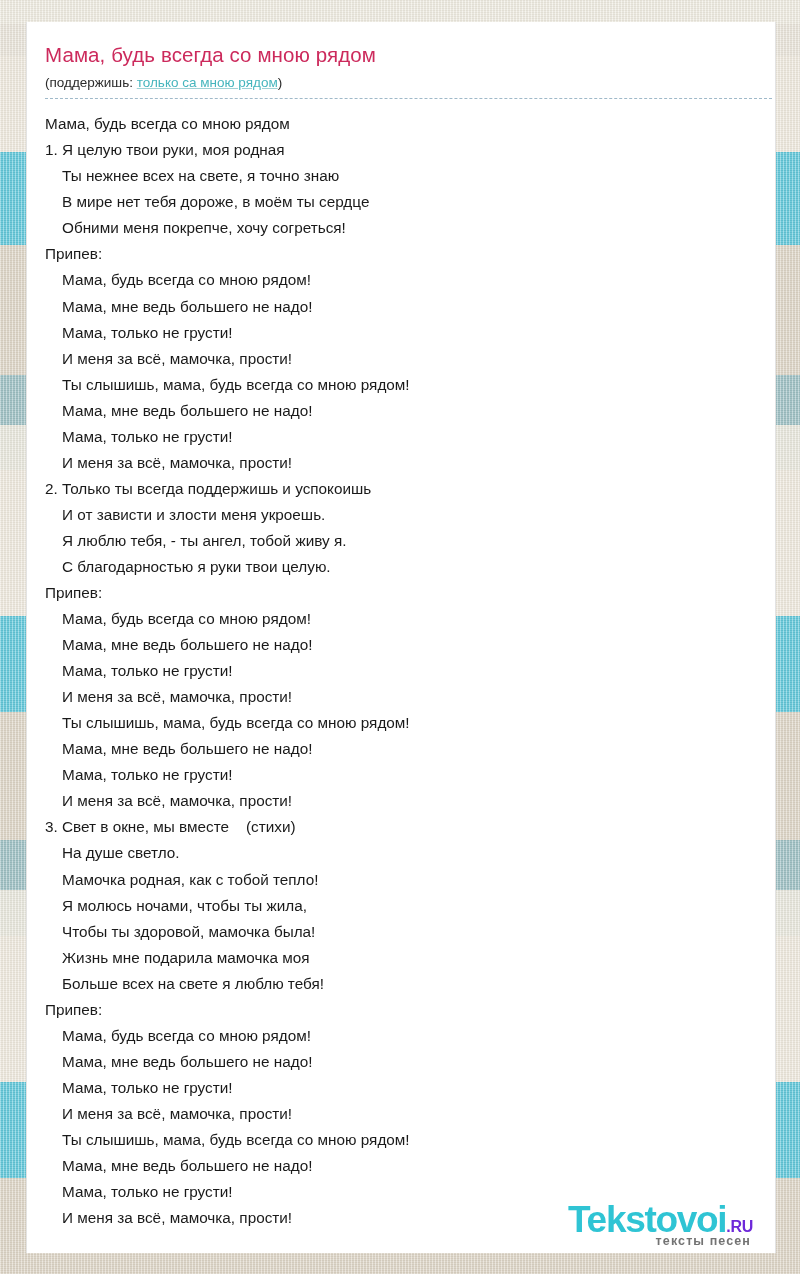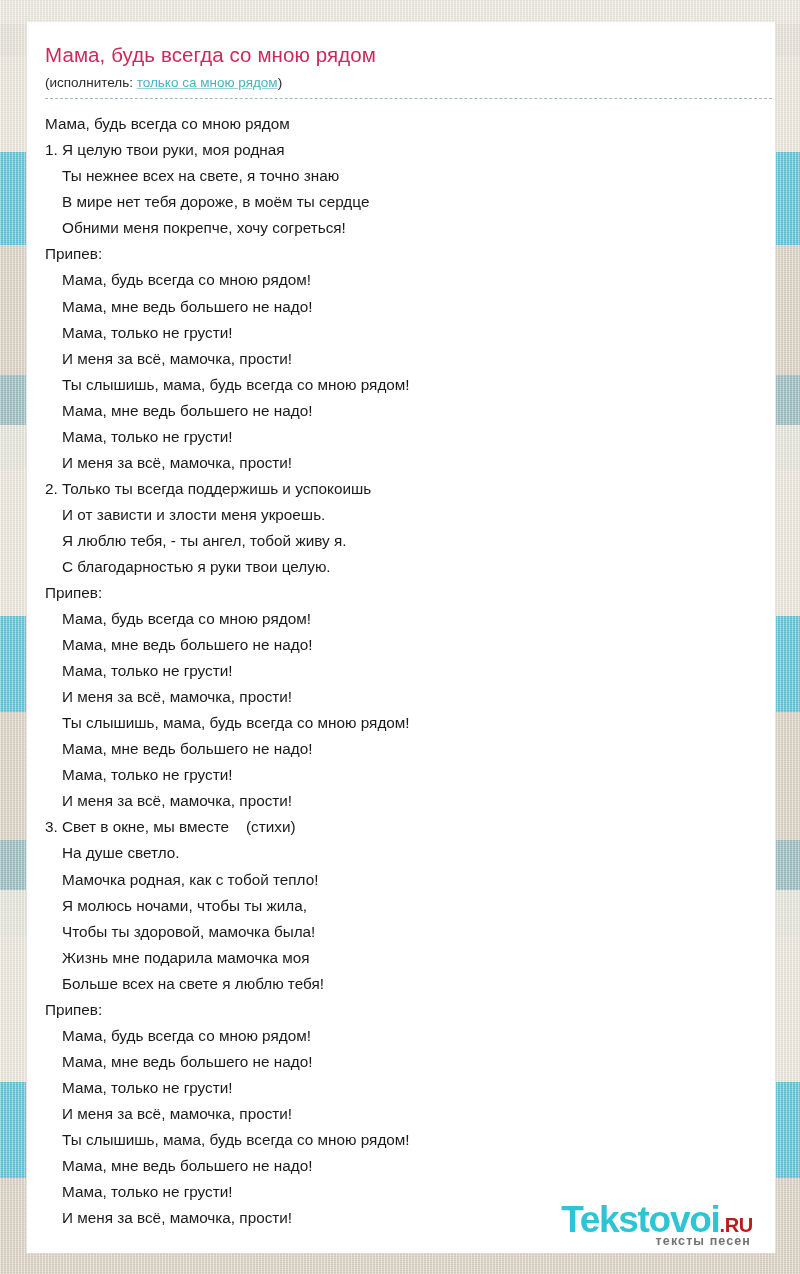--- a/index.html
+++ b/index.html
@@ -132,23 +132,23 @@
   }
   #logo-wordmark {
     font-size: 37px;
     font-weight: bold;
     color: #2fc4d4;
     letter-spacing: -1.3px;
     line-height: 1;
     display: inline-block;
   }
   #logo-tld {
-    font-size: 20px;
+    font-size: 16px;
     font-weight: bold;
-    color: #b91c1c;
+    color: #6d28d9;
     letter-spacing: -0.3px;
   }
   #logo-tagline {
     font-size: 12.5px;
     font-weight: bold;
     color: #737373;
     letter-spacing: 1.1px;
     margin-top: -3px;
     margin-right: 2px;
   }
@@ -158,21 +158,21 @@
 
 <div id="bg-pattern"></div>
 <div id="bg-noise"></div>
 
 <div id="content-card">
   <div class="inner">
 
     <h1 id="song-title">Мама, будь всегда со мною рядом</h1>
 
     <div id="artist-line">
-      <span>(исполнитель:</span>
+      <span>(поддержишь:</span>
       <span id="artist-link">только са мною рядом</span><span>)</span>
     </div>
 
     <pre id="lyrics">Мама, будь всегда со мною рядом
 1. Я целую твои руки, моя родная
     Ты нежнее всех на свете, я точно знаю
     В мире нет тебя дороже, в моём ты сердце
     Обними меня покрепче, хочу согреться!
 Припев:
     Мама, будь всегда со мною рядом!

